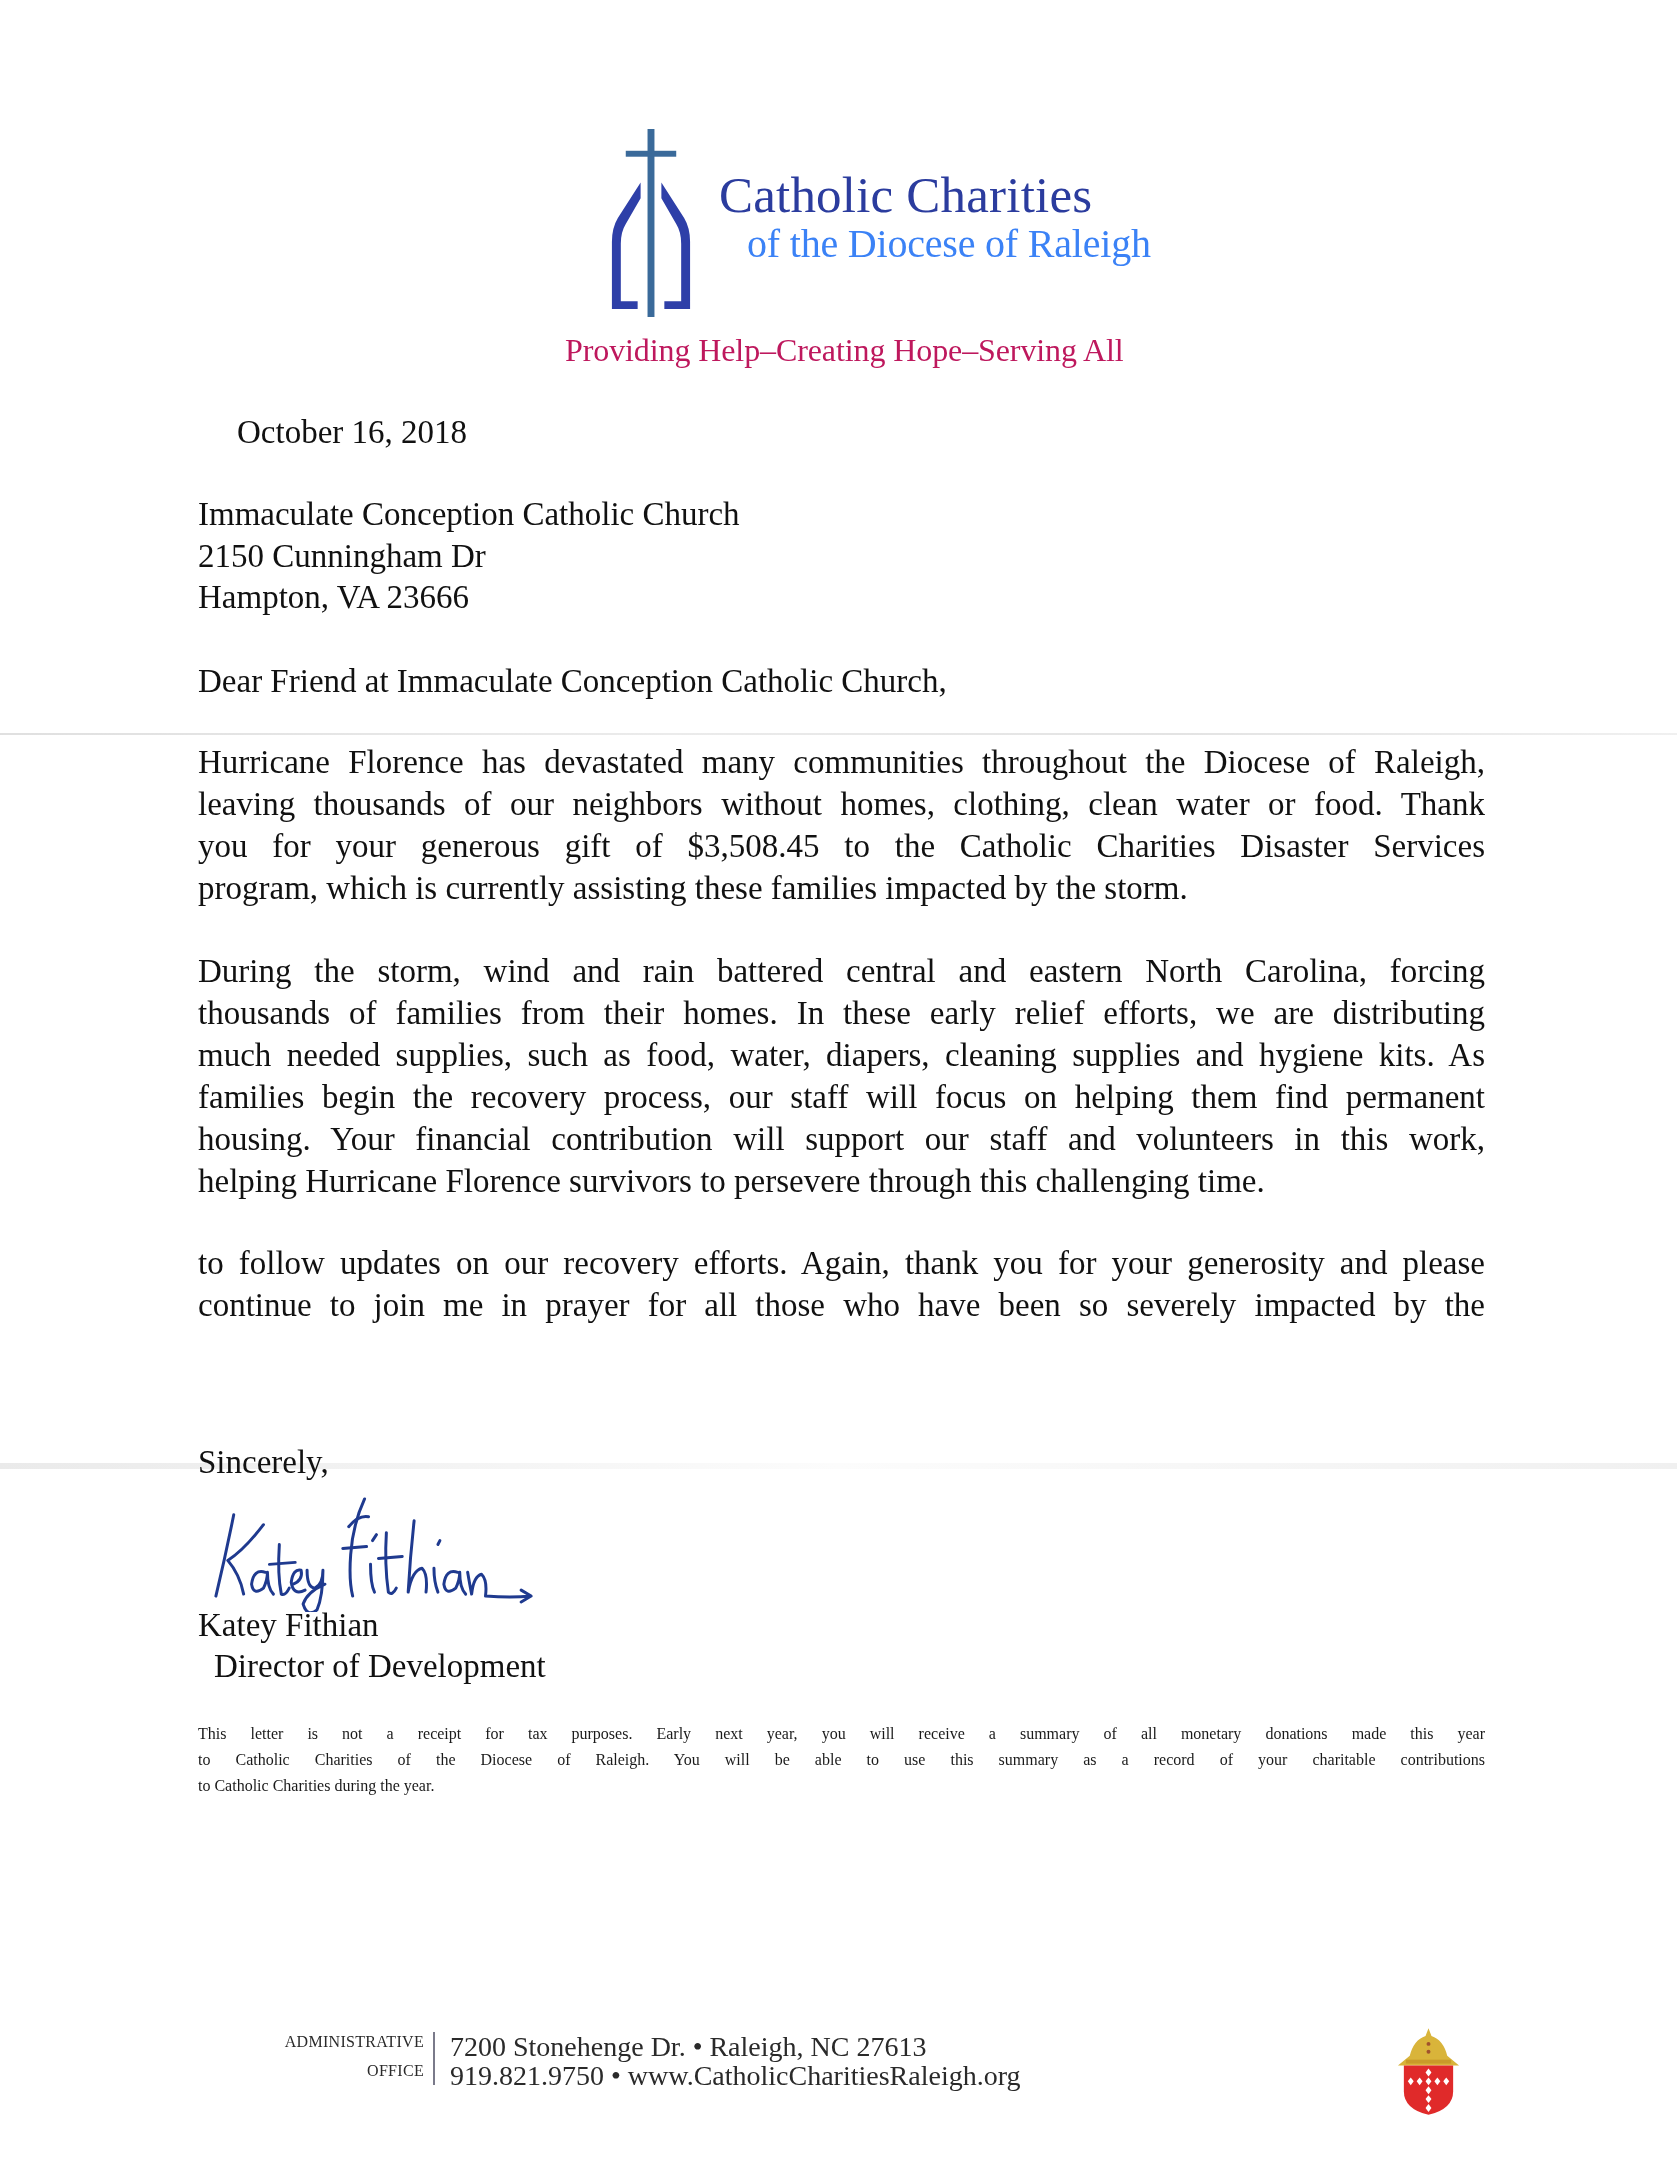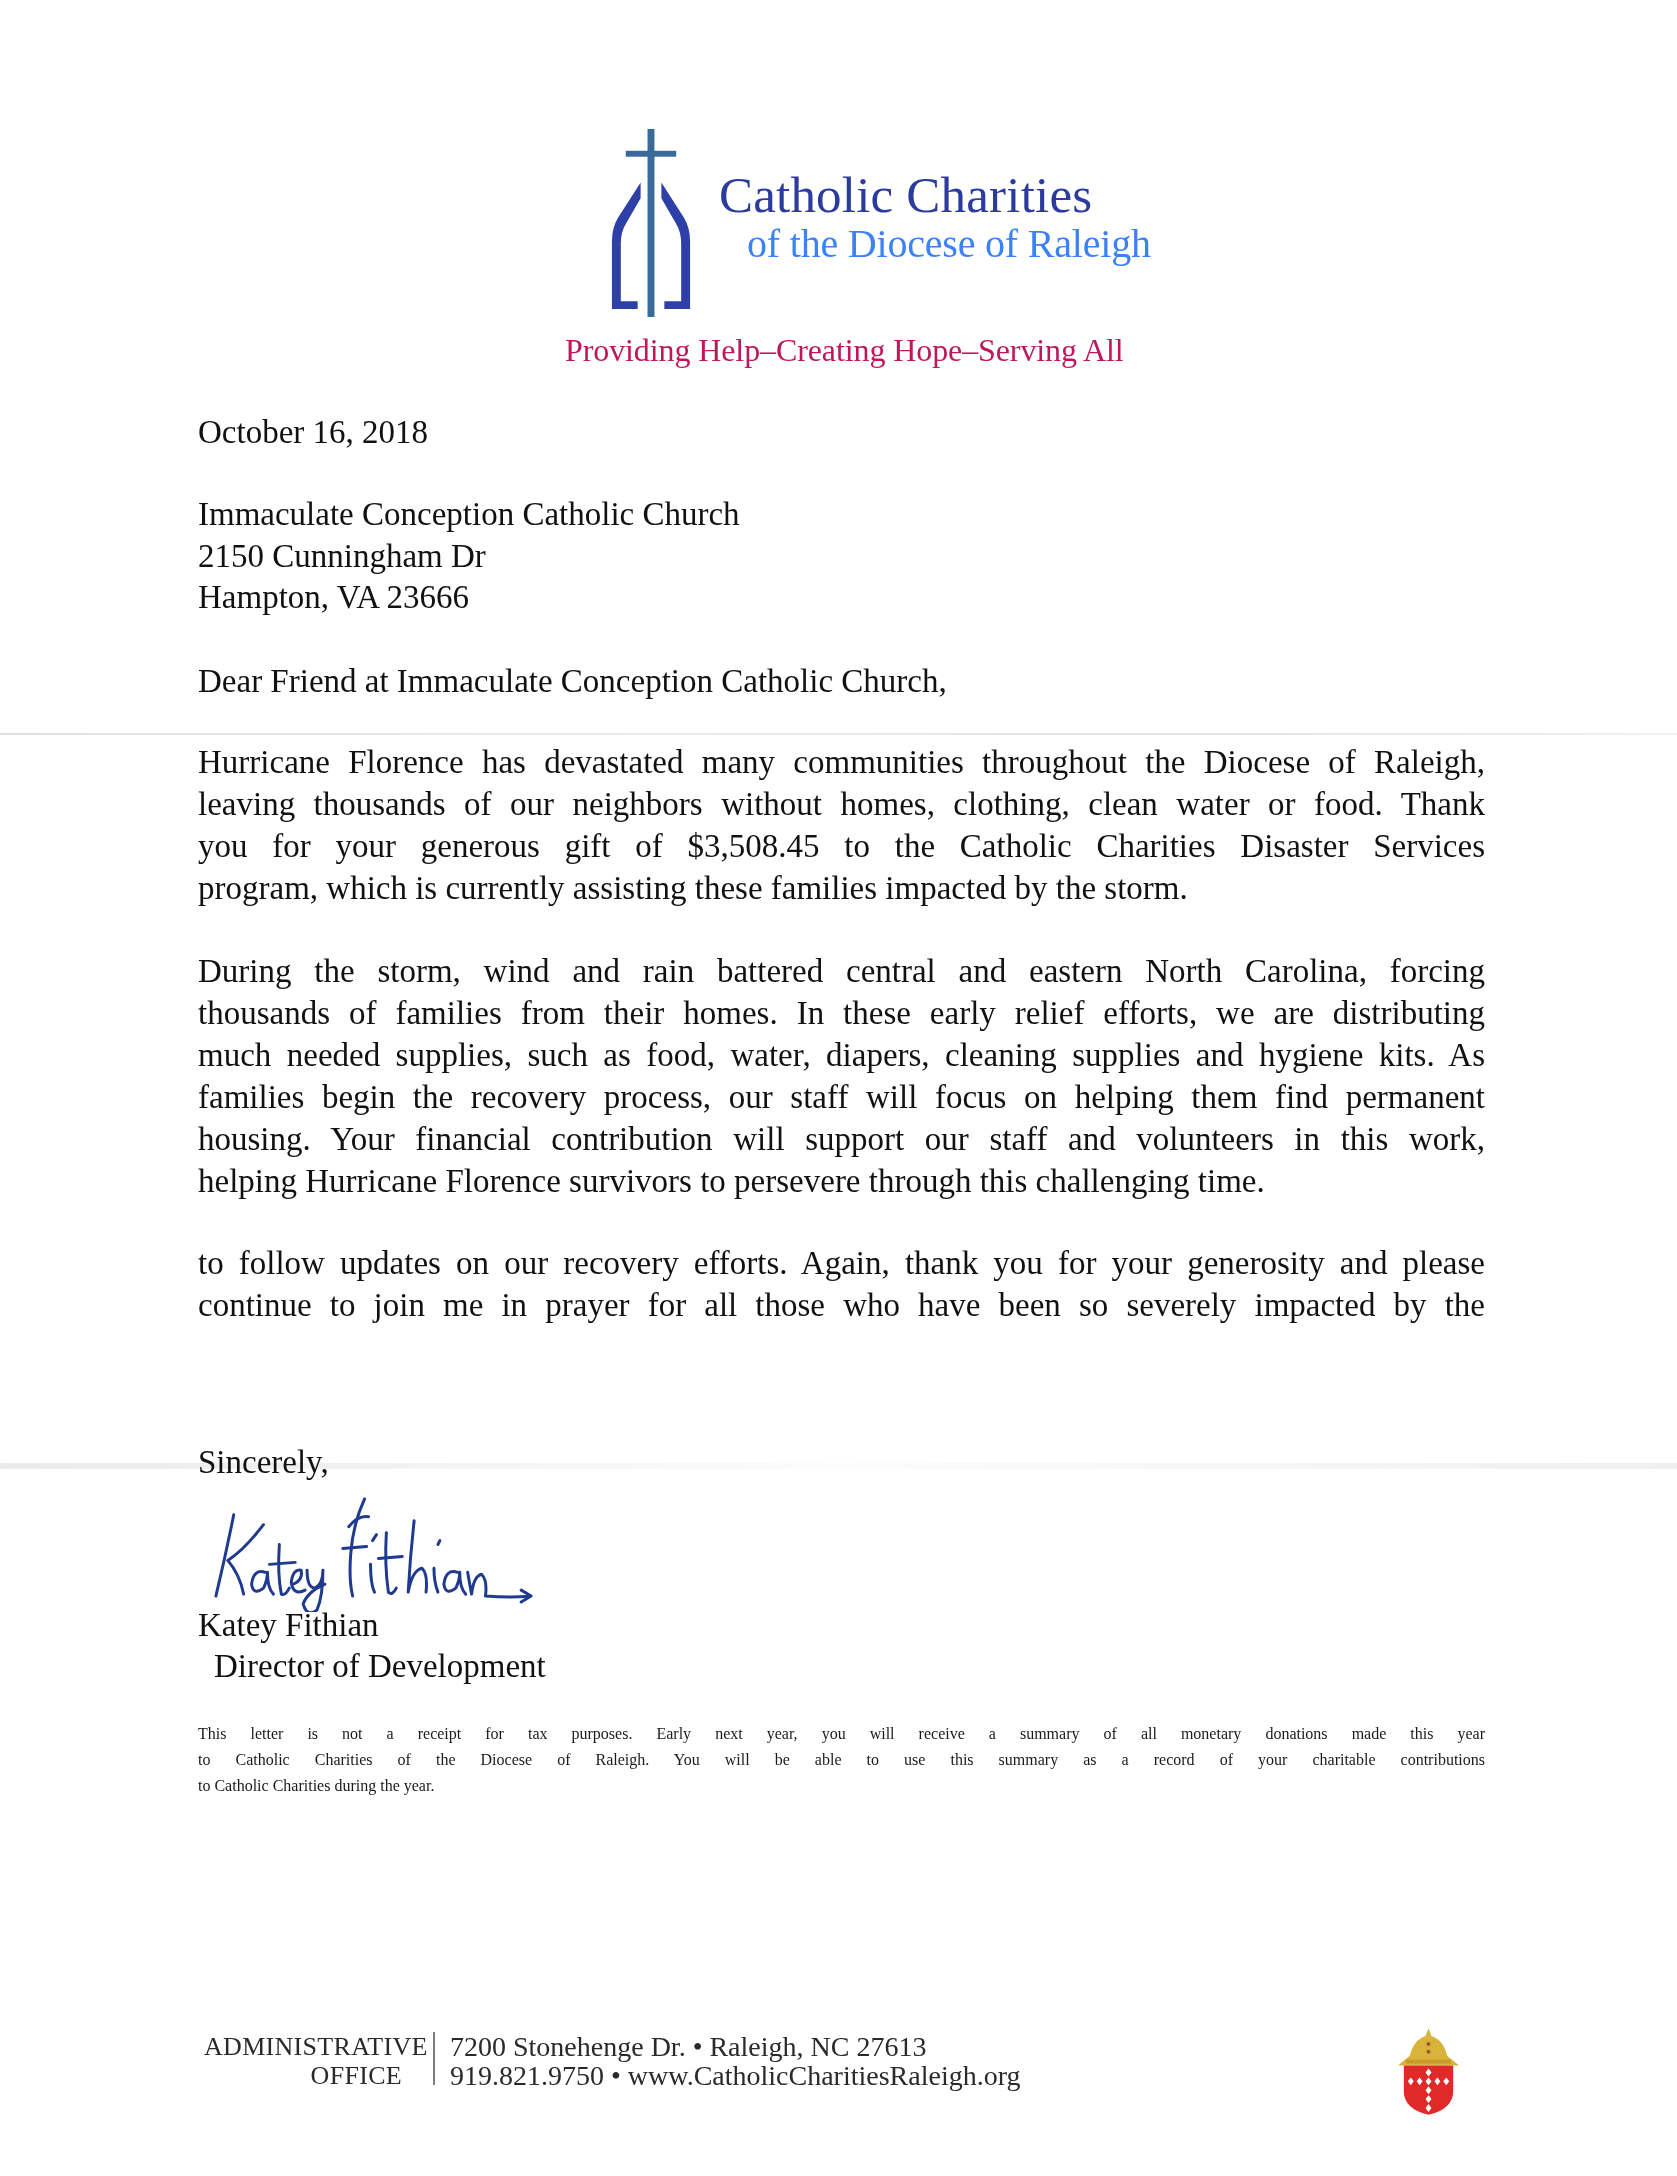--- a/index.html
+++ b/index.html
@@ -49,22 +49,22 @@
 
   .disclaimer {
     position: absolute; left: 198px; width: 1287px;
     font-size: 16px; line-height: 26px; color: #1a1a1a;
   }
   .disclaimer .ln { display: block; white-space: nowrap; text-align: justify; text-align-last: justify; }
   .disclaimer .ln.last { text-align-last: left; }
 
   
   .footer-label {
-    position: absolute; font-size: 26px; color: #2a2a2a; line-height: 1; letter-spacing: 0.3px;
-    text-align: right; width: 198px; left: 204px;
+    position: absolute; font-size: 16px; color: #2a2a2a; line-height: 1; letter-spacing: 0.3px;
+    text-align: right; width: 198px; left: 226px;
   }
   .footer-divider { position: absolute; left: 433px; top: 2032px; width: 2px; height: 53px; background: #7a7a8a; }
   .footer-text { position: absolute; left: 450px; font-size: 28px; color: #2a2a2a; line-height: 1; white-space: nowrap; }
   .crest { position: absolute; left: 1394px; top: 2026px; width: 69px; height: 91px; }
 </style>
 </head>
 <body>
 
 <div>
   <svg class="logo-icon" viewBox="0 0 94 194">
@@ -74,21 +74,21 @@
 
     <path d="M37 56 L14 92 Q8 102 8 116 L8 184 L34 184 L34 176 L17 176 L17 118 Q17 106 22 98 L37 72 Z" fill="#2e3fa8"></path>
 
     <path d="M58 56 L81 92 Q87 102 87 116 L87 184 L61 184 L61 176 L78 176 L78 118 Q78 106 73 98 L58 72 Z" fill="#2e3fa8"></path>
   </svg>
   <div class="org-name">Catholic Charities</div>
   <div class="org-sub">of the Diocese of Raleigh</div>
   <div class="tagline abs">Providing Help–Creating Hope–Serving All</div>
 </div>
 
-<div class="t" style="top:416px;">October 16, 2018</div>
+<div class="t" style="top:416px;margin-left:39px;">October 16, 2018</div>
 
 <div>
   <div class="t" style="top:498px;">Immaculate Conception Catholic Church</div>
   <div class="t" style="top:540px;">2150 Cunningham Dr</div>
   <div class="t" style="top:581px;">Hampton, VA 23666</div>
 </div>
 
 <div class="t" style="top:665px;">Dear Friend at Immaculate Conception Catholic Church,</div>
 
 <div class="fold-line"></div>

